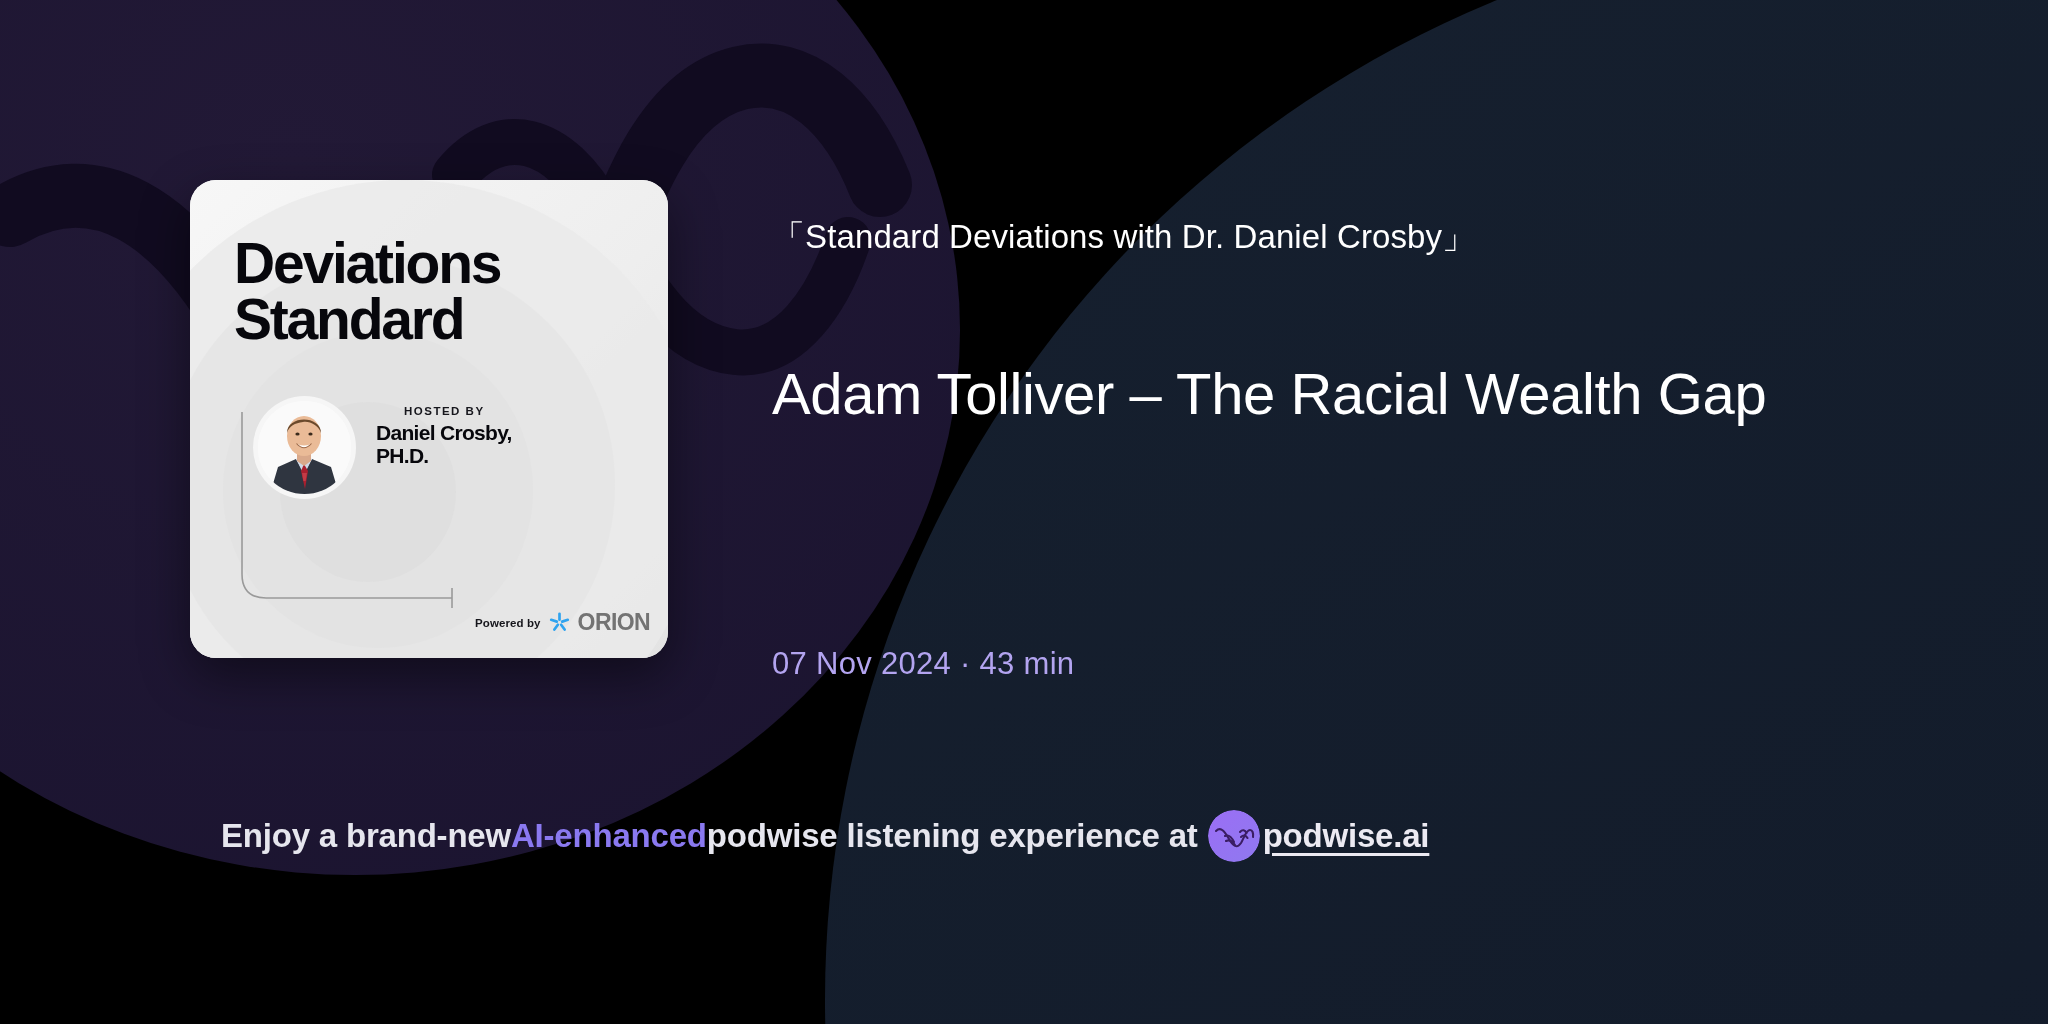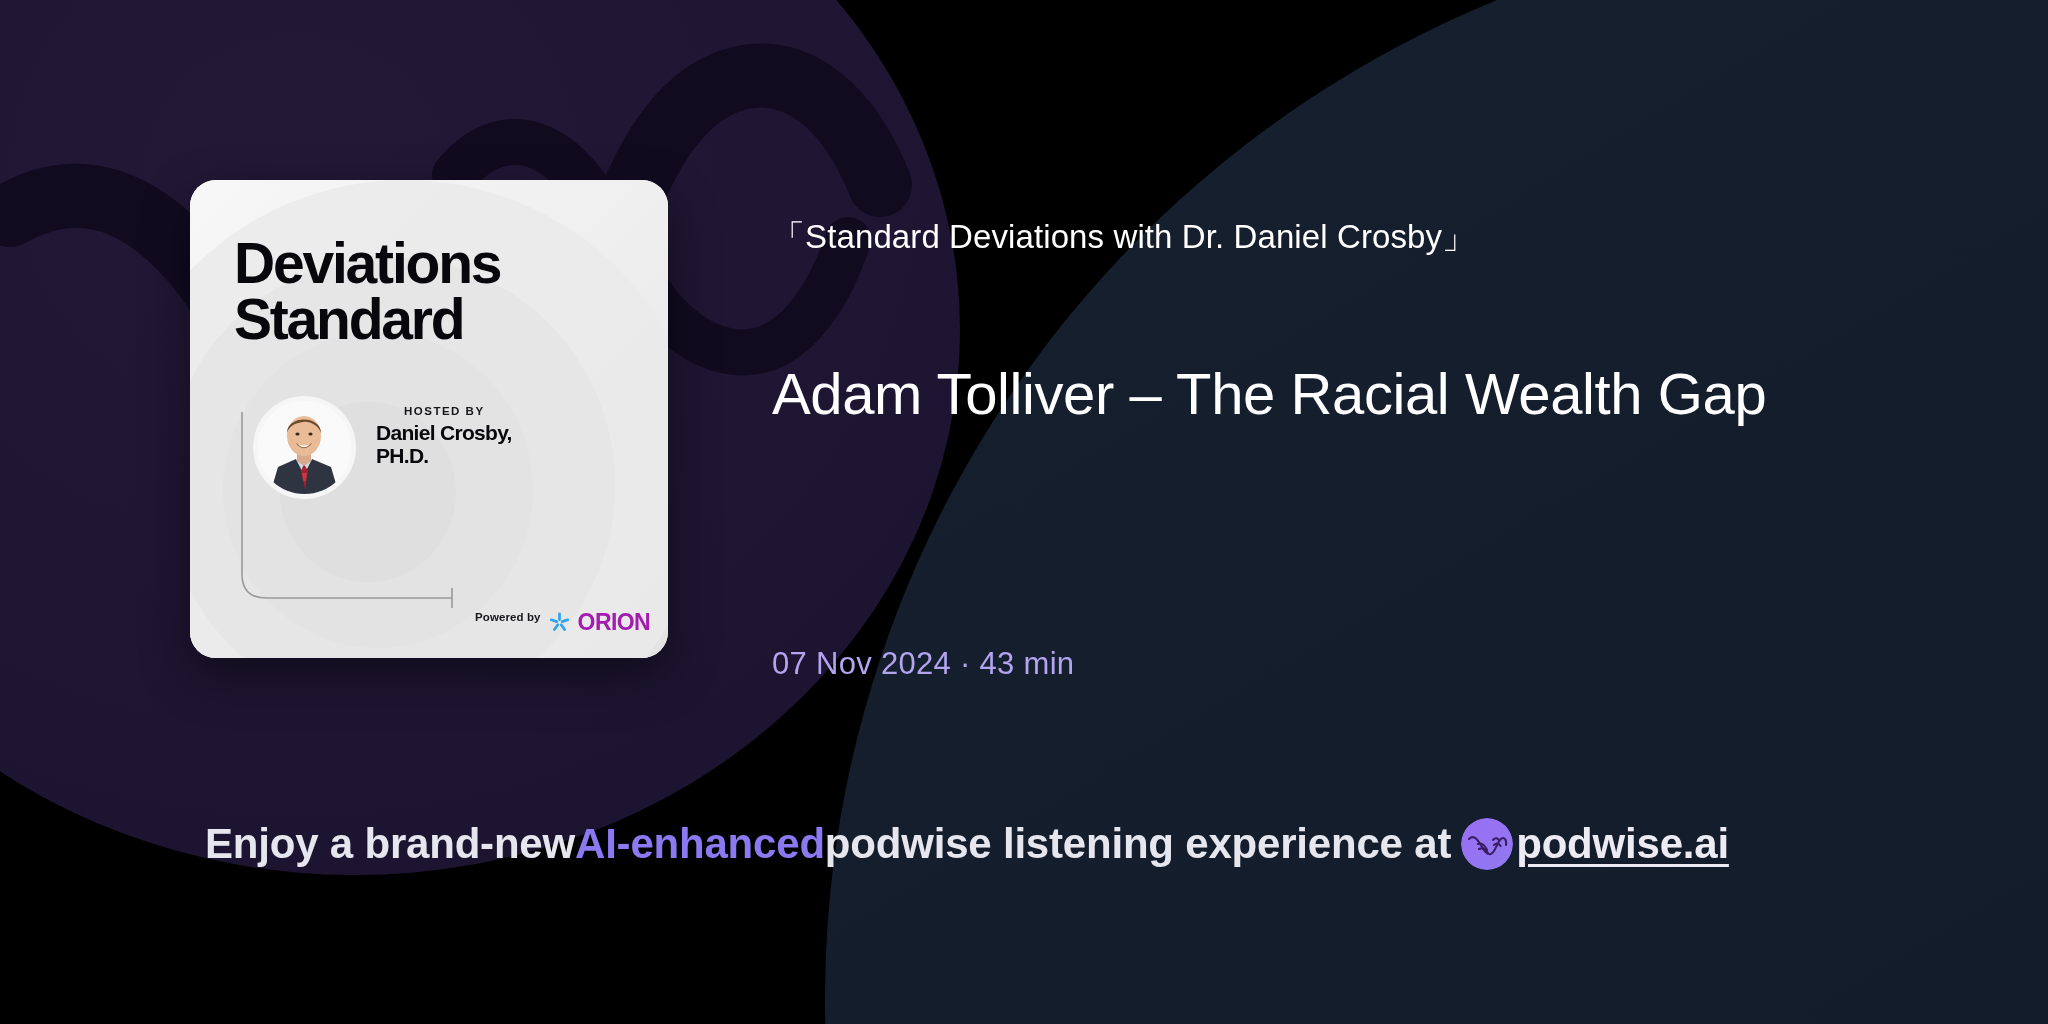--- a/index.html
+++ b/index.html
@@ -52,26 +52,26 @@
   .hosted-by{
     font-size:11.5px; font-weight:700; letter-spacing:1.5px;
     color:#16161c; margin-bottom:5px;margin-left:28px;
   }
   .host-name{
     font-size:21px; font-weight:700; line-height:1.08;
     letter-spacing:-0.7px; color:#07070c;
   }
   .powered-row{
     position:absolute; right:18px; bottom:24px;
-    display:flex; gap:7px;
+    display:flex; align-items:center; gap:7px;
   }
   .powered-by{ font-size:11.5px; font-weight:600; color:#15151b; letter-spacing:.1px;}
   .orion-word{
     font-size:23px; font-weight:800; letter-spacing:-0.6px;
-    color:#a21caf; line-height:1;
+    color:#737373; line-height:1;
   }
 
   
   .right-col{ position:absolute; left:772px; top:0; width:1200px; height:796px;margin-top:32px; }
 
   .podcast-name{
     position:absolute; top:183px; left:0;
     font-size:33px; color:#ffffff; white-space:nowrap;
     letter-spacing:.1px;
   }
@@ -81,26 +81,25 @@
     font-size:58px; line-height:1.2;
     color:#ffffff; letter-spacing:-0.4px;
   }
   .meta-line{
     position:absolute; top:614px; left:0;
     font-size:31px; color:#b3a4f0; letter-spacing:.3px;
   }
 
   
   .tagline{
-    position:absolute; left:205px; top:810px;
+    position:absolute; left:221px; top:810px;
     display:flex; align-items:center;
-    font-size:42px; font-weight:700;
+    font-size:33px; font-weight:700;
     color:#e6e6ee; letter-spacing:-0.2px;
     white-space:nowrap;
-    margin-top:8px;
   }
   .tag-ai{ color:#8a79f0; }
   .pw-logo{
     display:inline-block; width:52px; height:52px;
     border-radius:50%; margin:0 3px 0 10px;
     vertical-align:middle;
     flex:0 0 auto;
   }
   .pw-link{
     color:#eceaf2; text-decoration:underline;

